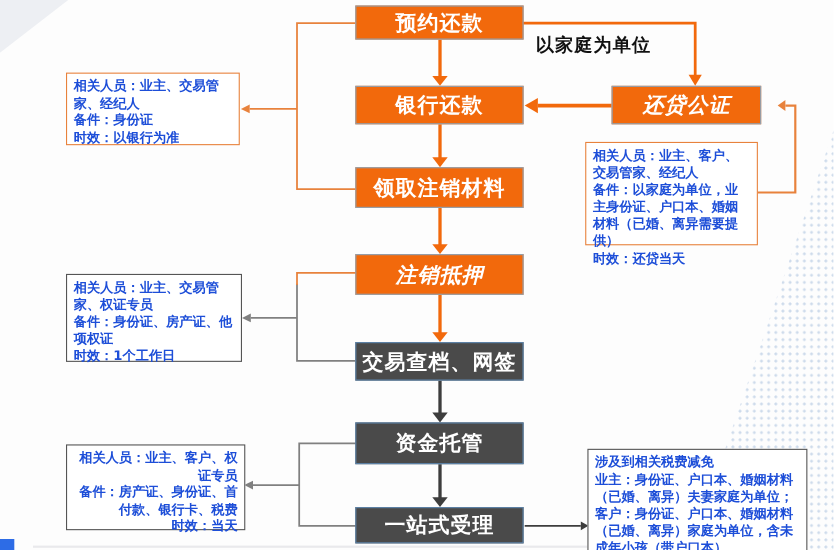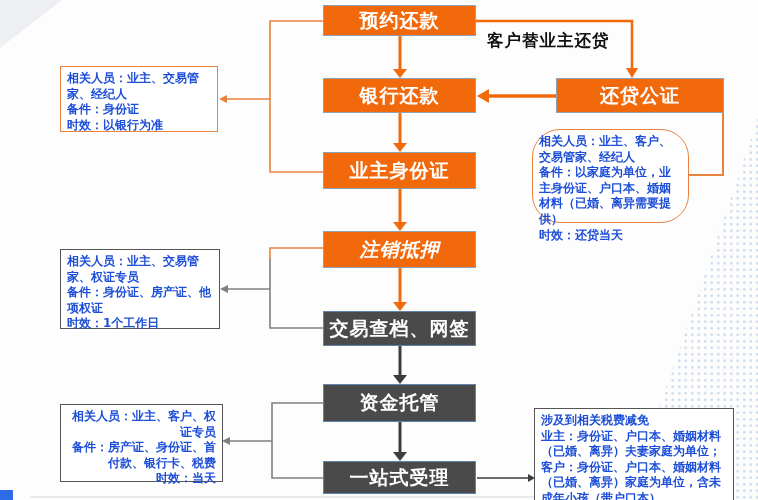--- a/index.html
+++ b/index.html
@@ -113,38 +113,38 @@
     </g>
 
     <g stroke="#3d3d3d" stroke-width="1.6" fill="#3d3d3d">
       <line x1="477" y1="478" x2="528" y2="478"></line>
       <polygon points="528,474 528,482 535,478" stroke="none"></polygon>
     </g>
   </svg>
 
   <div class="node orange" style="left:323px;top:5px;width:153px;height:31px;">预约还款</div>
   <div class="node orange" style="left:323px;top:78px;width:153px;height:35px;">银行还款</div>
-  <div class="node orange" style="left:323px;top:152px;width:153px;height:37px;">业主身份证</div>
+  <div class="node orange" style="left:323px;top:152px;width:153px;height:37px;">领取注销材料</div>
   <div class="node orange" style="left:323px;top:231px;width:153px;height:37px;font-style:italic;">注销抵押</div>
   <div class="node dark" style="left:323px;top:311px;width:153px;height:35px;">交易查档、网签</div>
   <div class="node dark" style="left:323px;top:384px;width:153px;height:38px;">资金托管</div>
   <div class="node dark" style="left:323px;top:461px;width:153px;height:33px;">一站式受理</div>
-  <div class="node orange" style="left:556px;top:78px;width:168px;height:35px;">还贷公证</div>
+  <div class="node orange" style="left:556px;top:78px;width:136px;height:35px;font-style:italic;">还贷公证</div>
 
-  <div class="edge-label" style="left:487px;top:30px;">客户替业主还贷</div>
+  <div class="edge-label" style="left:487px;top:30px;">以家庭为单位</div>
 
   <div class="note orange-border" style="left:60px;top:66px;width:158px;height:66px;">相关人员：业主、交易管家、经纪人
 备件：身份证
 时效：以银行为准</div>
   <div class="note dark-border" style="left:60px;top:249px;width:160px;height:80px;">相关人员：业主、交易管家、权证专员
 备件：身份证、房产证、他项权证
 时效：1个工作日</div>
   <div class="note dark-border" style="left:60px;top:404px;width:163px;height:78px;text-align:right;">相关人员：业主、客户、权证专员
 备件：房产证、身份证、首付款、银行卡、税费
 时效：当天</div>
-  <div class="note orange-border" style="left:532px;top:129px;width:157px;height:94px;border-radius:28px;">相关人员：业主、客户、交易管家、经纪人
+  <div class="note orange-border" style="left:532px;top:129px;width:157px;height:94px;">相关人员：业主、客户、交易管家、经纪人
 备件：以家庭为单位，业主身份证、户口本、婚姻材料（已婚、离异需要提供）
 时效：还贷当天</div>
   <div class="note dark-border" style="left:534px;top:408px;width:200px;height:96px;">涉及到相关税费减免
 业主：身份证、户口本、婚姻材料（已婚、离异）夫妻家庭为单位；
 客户：身份证、户口本、婚姻材料（已婚、离异）家庭为单位，含未成年小孩（带户口本）</div>
 
 </div>
 
 </body></html>

